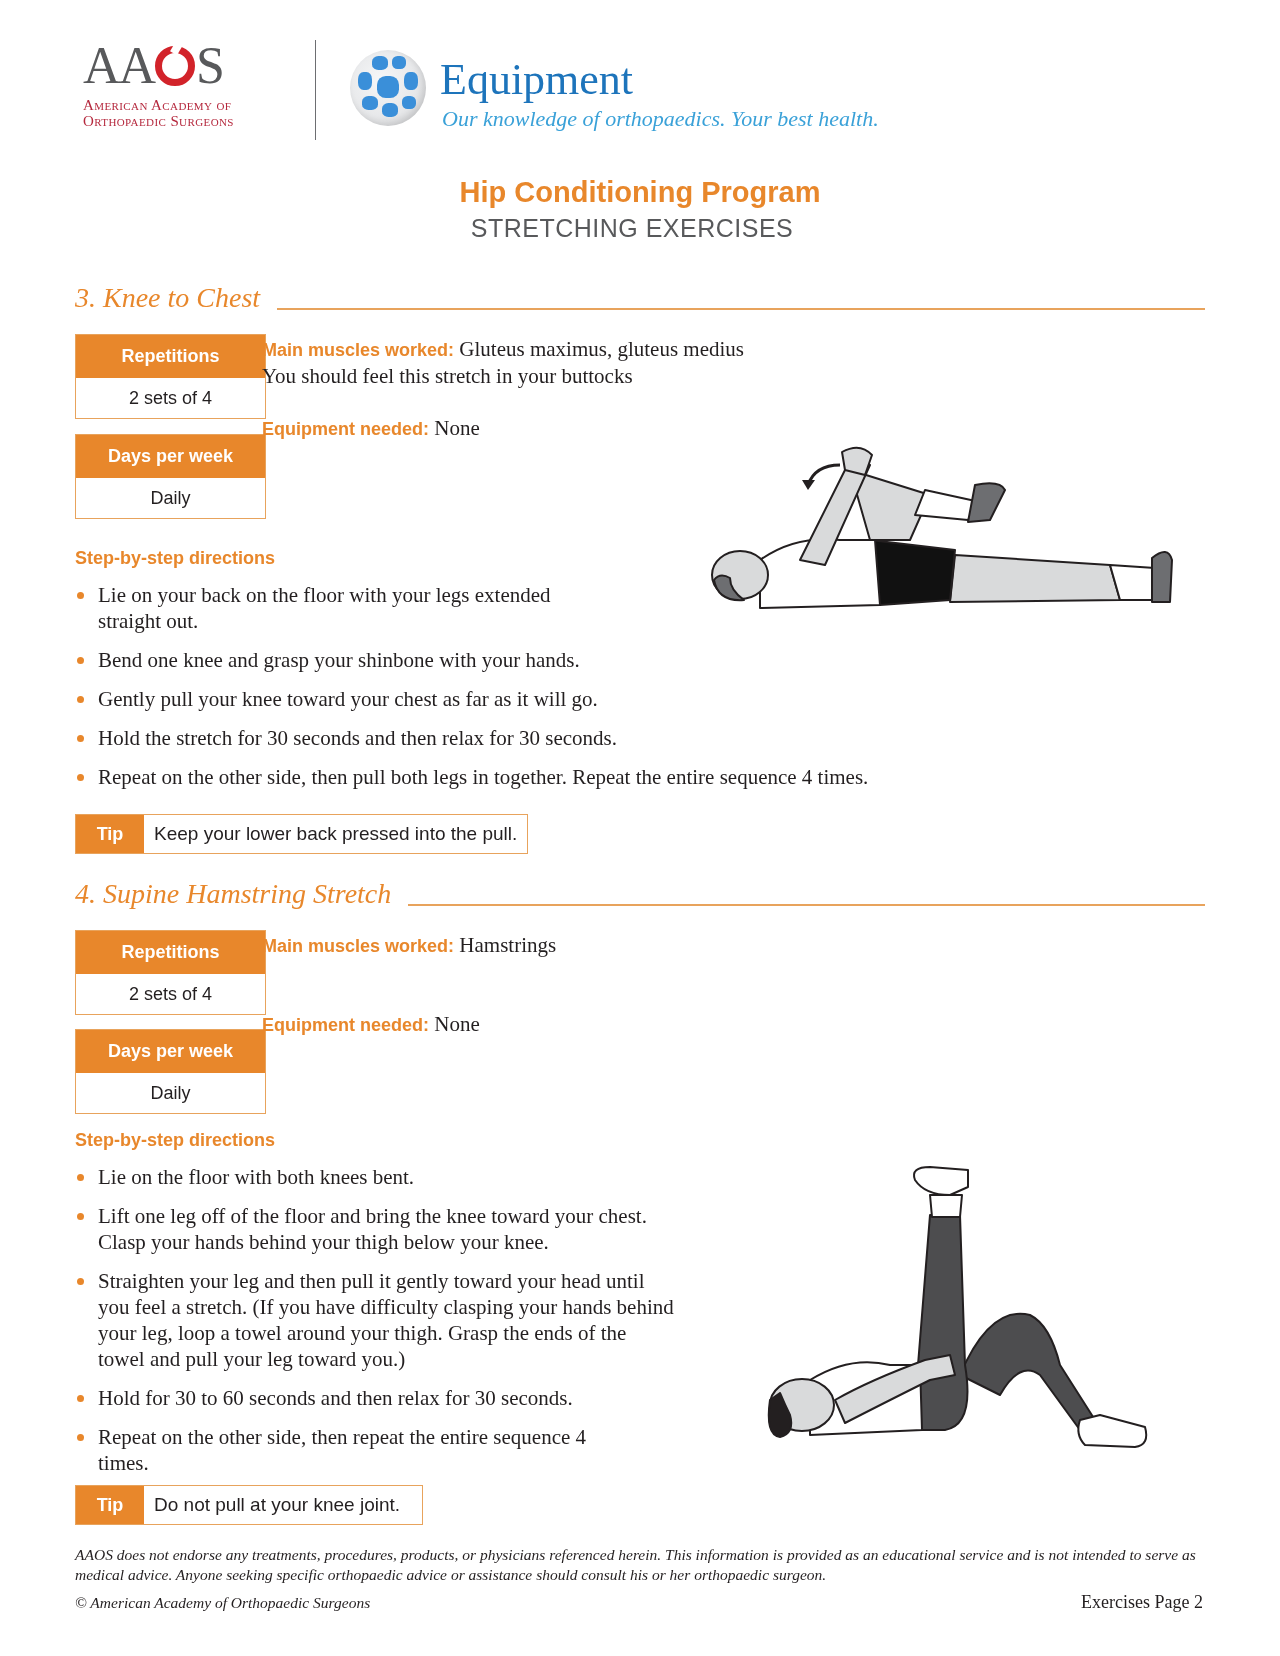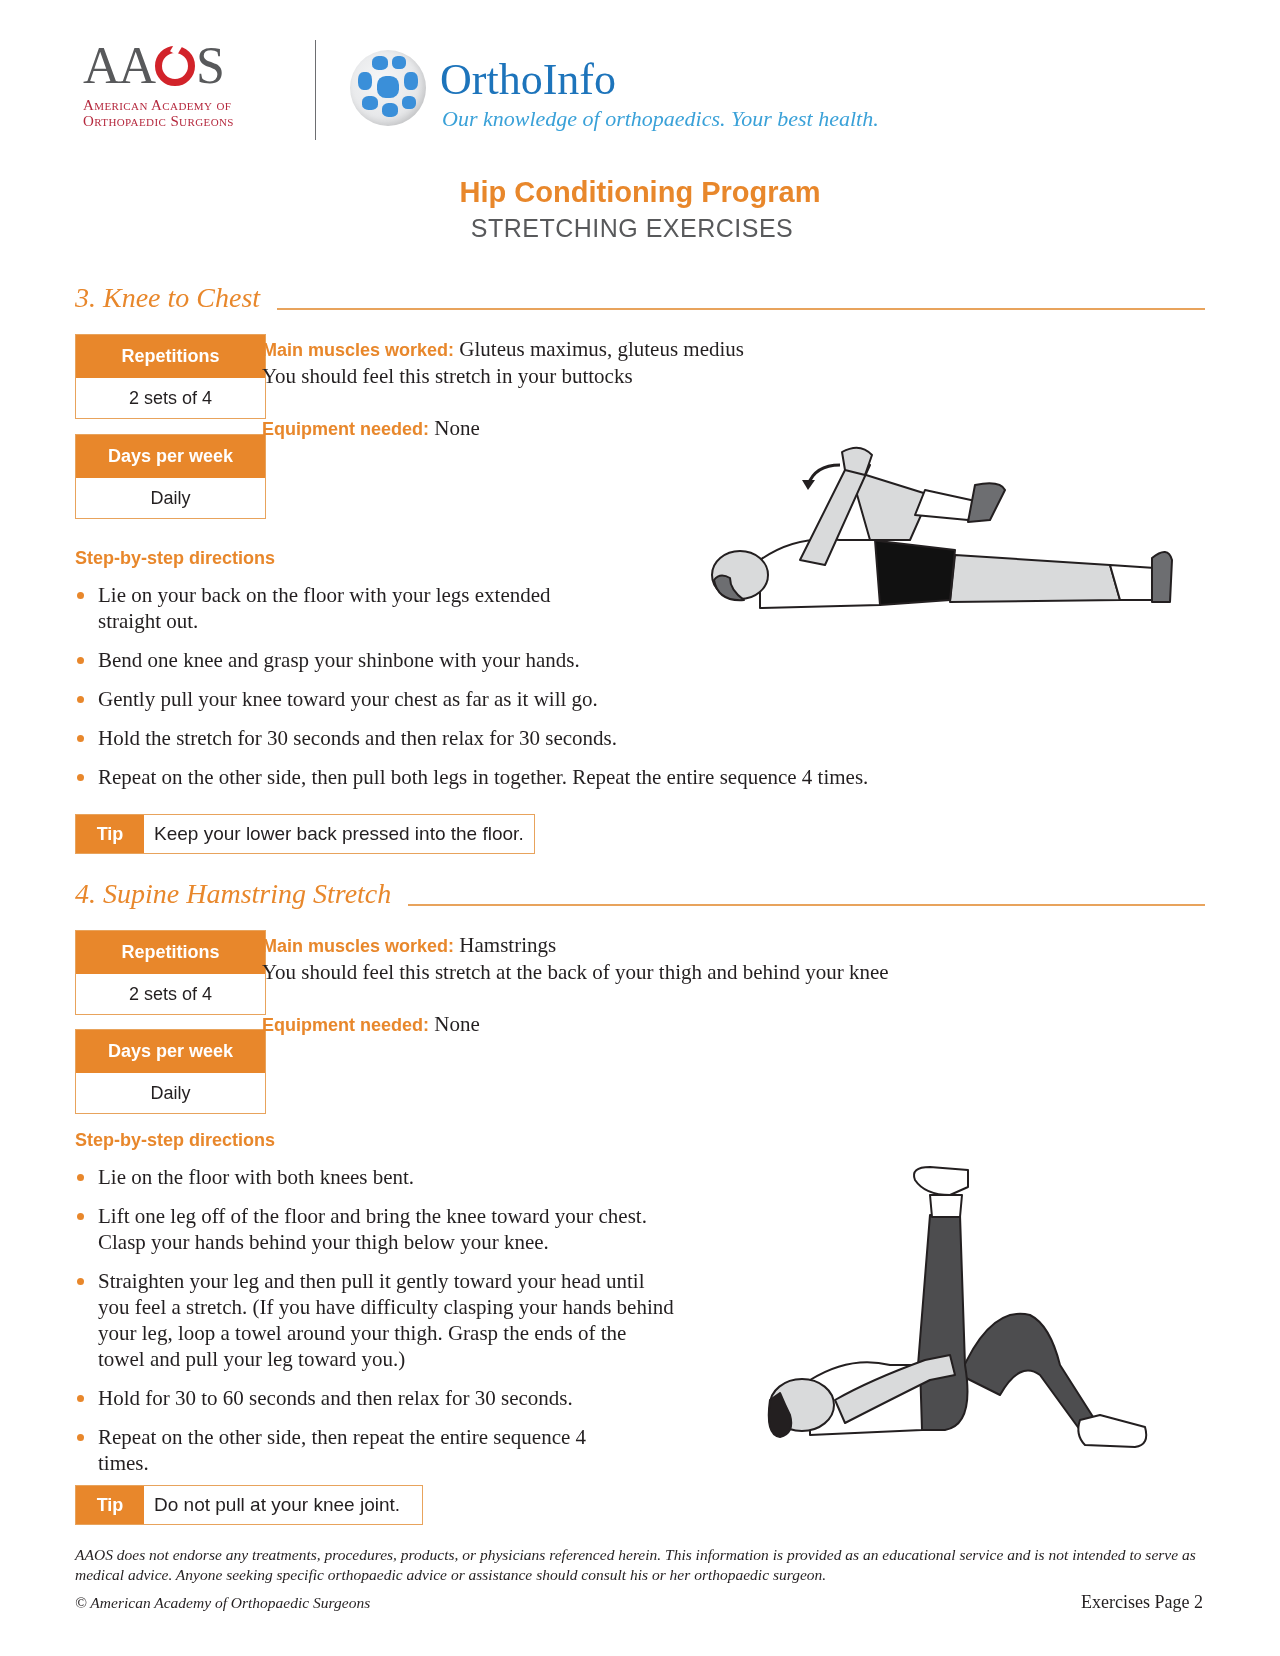--- a/index.html
+++ b/index.html
@@ -70,21 +70,21 @@
 <div class="abs ortho-ball">
   <span class="cell" style="left:27px;top:26px;width:22px;height:22px;"></span>
   <span class="cell" style="left:8px;top:22px;width:14px;height:18px;"></span>
   <span class="cell" style="left:54px;top:22px;width:14px;height:18px;"></span>
   <span class="cell" style="left:22px;top:6px;width:16px;height:14px;"></span>
   <span class="cell" style="left:42px;top:6px;width:14px;height:13px;"></span>
   <span class="cell" style="left:12px;top:46px;width:16px;height:14px;"></span>
   <span class="cell" style="left:32px;top:53px;width:16px;height:14px;"></span>
   <span class="cell" style="left:52px;top:46px;width:14px;height:13px;"></span>
 </div>
-<div class="abs ortho-title">OrthoInfo</div>
+<div class="abs ortho-title">Equipment</div>
 <div class="abs ortho-tag">Our knowledge of orthopaedics. Your best health.</div>
 
 <div class="abs doc-title">Hip Conditioning Program</div>
 <div class="abs doc-subtitle">STRETCHING EXERCISES</div>
 
 <div class="abs sec-head" style="top:284px;">
   <span class="t">3. Knee to Chest</span>
   <span class="rule"></span>
 </div>
 
@@ -134,40 +134,39 @@
 <ul class="abs steps" style="top:582px;width:900px;">
   <li style="width:540px;">Lie on your back on the floor with your legs extended straight out.</li>
   <li>Bend one knee and grasp your shinbone with your hands.</li>
   <li>Gently pull your knee toward your chest as far as it will go.</li>
   <li>Hold the stretch for 30 seconds and then relax for 30 seconds.</li>
   <li>Repeat on the other side, then pull both legs in together. Repeat the entire sequence 4 times.</li>
 </ul>
 
 <div class="abs tip" style="top:814px;">
   <div class="tl">Tip</div>
-  <div class="tv">Keep your lower back pressed into the floor.</div>
+  <div class="tv">Keep your lower back pressed into the pull.</div>
 </div>
 
 <div class="abs sec-head" style="top:880px;">
   <span class="t">4. Supine Hamstring Stretch</span>
   <span class="rule"></span>
 </div>
 
 <div class="abs stat" style="top:930px;">
   <div class="h">Repetitions</div>
   <div class="v">2 sets of 4</div>
 </div>
 <div class="abs stat" style="top:1029px;">
   <div class="h">Days per week</div>
   <div class="v">Daily</div>
 </div>
 
 <div class="abs info" style="top:932px;">
   <div><span class="lbl">Main muscles worked:</span> <span>Hamstrings</span></div>
-  <div>You should feel this stretch at the back of your thigh and behind your knee</div>
 </div>
 <div class="abs info" style="top:1011px;">
   <span class="lbl">Equipment needed:</span> <span>None</span>
 </div>
 
 <svg class="fig" style="left:750px;top:1165px;" width="420" height="300" viewBox="0 0 420 300">
   <g stroke="#231f20" stroke-width="2" stroke-linejoin="round">
 
     <path d="M210 210 Q240 140 280 150 Q300 160 310 200 L345 255 L330 265 L290 210 Q270 195 250 230 Z" fill="#4d4d4f"></path>
     <path d="M330 255 L350 250 L395 262 Q400 280 385 282 L335 280 Q325 270 330 255 Z" fill="#fff"></path>

